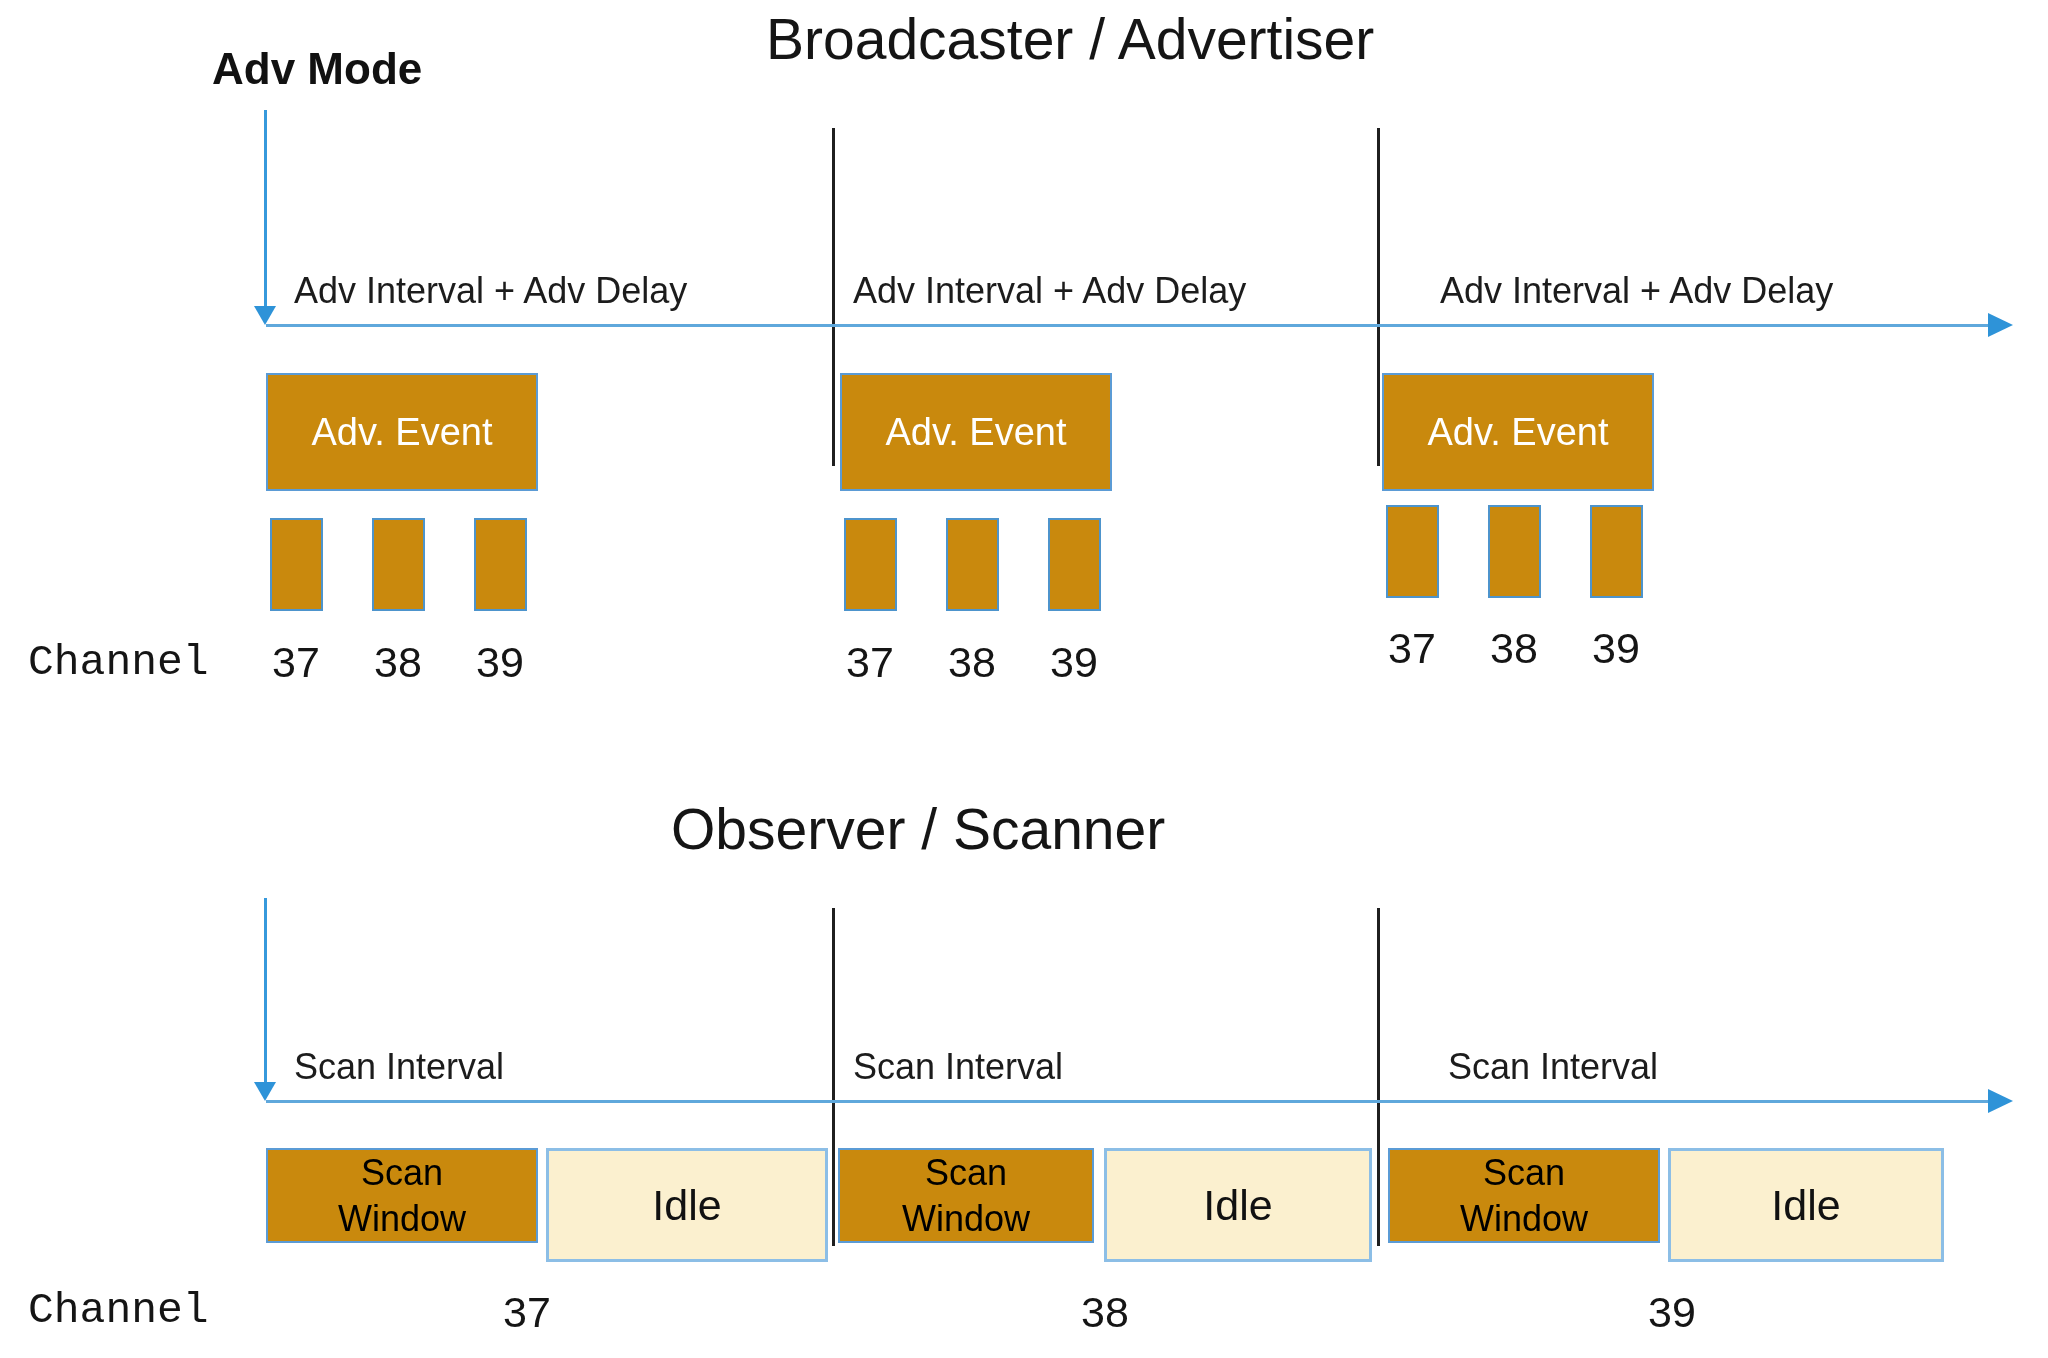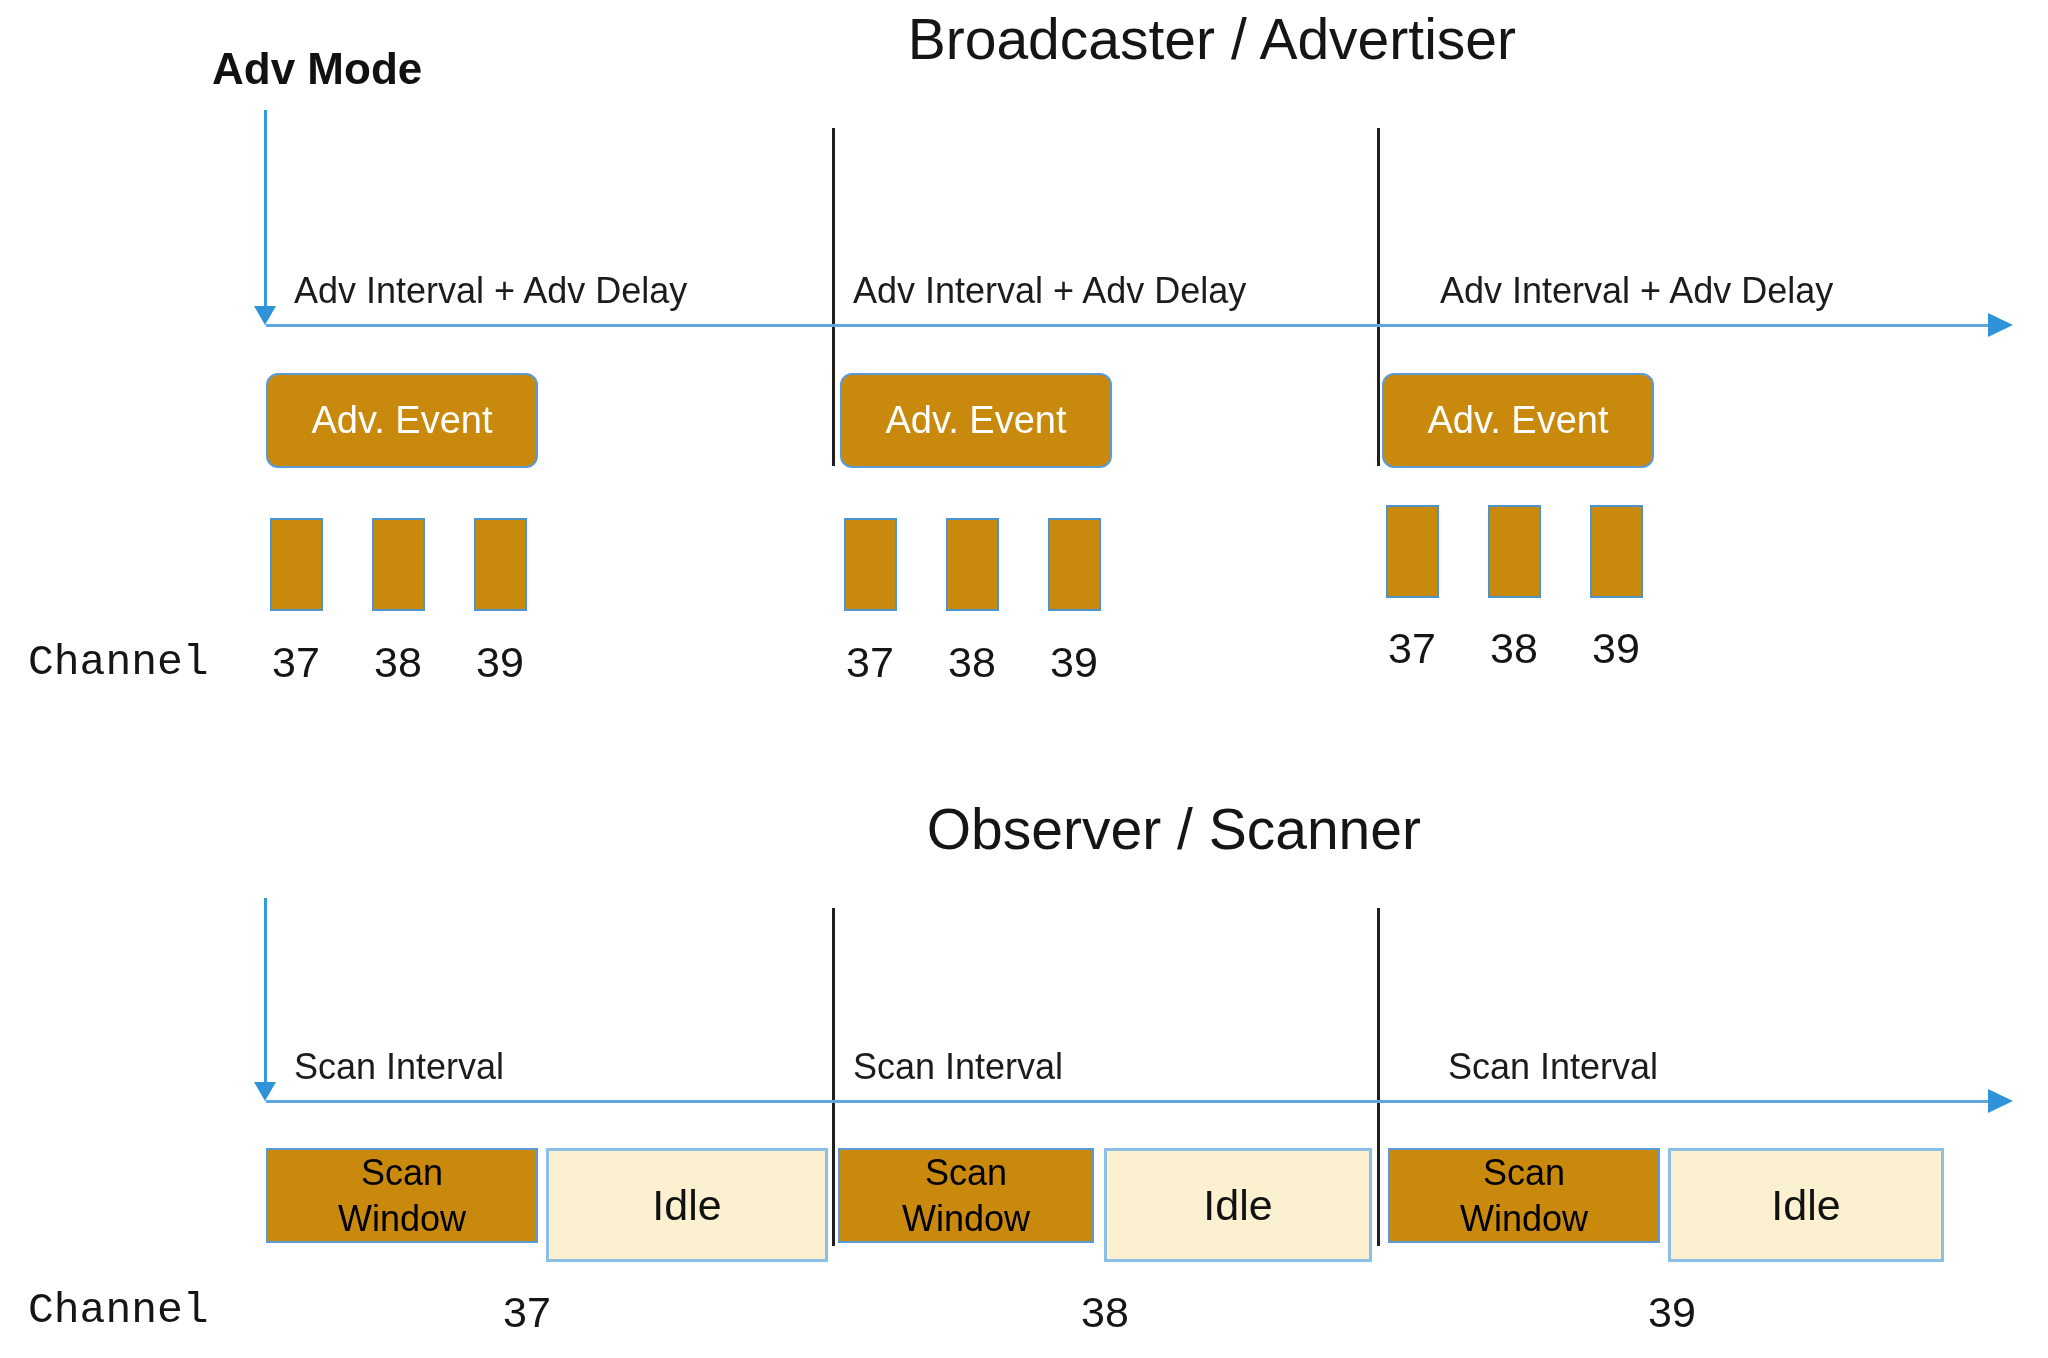--- a/index.html
+++ b/index.html
@@ -1,28 +1,28 @@
 <!DOCTYPE html>
 <html><head>
 <meta charset="utf-8">
 <style>
   html,body { margin:0; padding:0; background:#fff; }
   .canvas {
     position:relative; width:2048px; height:1358px; background:#ffffff;
     font-family:"Liberation Sans", sans-serif; color:#1b1b1b; overflow:hidden;
   }
   .abs { position:absolute; }
-  .title { font-size:57px; text-align:right; color:#151515; letter-spacing:0px; }
+  .title { font-size:57px; text-align:left; color:#151515; letter-spacing:0px; }
   .mode  { font-size:44px; font-weight:bold; color:#111; }
   .ilabel { font-size:36px; color:#1c1c1c; white-space:nowrap; }
   .gold-box {
     background:#C9890D; border:2px solid #5B9BD5; box-sizing:border-box;
     display:flex; align-items:center; justify-content:center; text-align:center;
   }
-  .event-box { width:272px; height:95px; color:#fff; font-size:38px;border-radius:12px; }
+  .event-box { width:272px; height:118px; color:#fff; font-size:38px; }
   .bar { width:53px; height:93px; background:#C9890D; border:2px solid #4D94CC; box-sizing:border-box; }
   .chnum { font-size:43px; color:#151515; width:100px; text-align:center; }
   .chnum-wide { width:120px; }
   .channel-label { font-size:43px; color:#151515;font-family:Liberation Mono, monospace; }
   .sep { width:3px; background:#1f1f1f; }
   .vline { width:3px; background:#3699DC; }
   .vhead { width:0; height:0; border-left:11px solid transparent; border-right:11px solid transparent; border-top:19px solid #2E93D8; }
   .hline { height:3px; background:#5FA8DC; }
   .hhead { width:0; height:0; border-top:12px solid transparent; border-bottom:12px solid transparent; border-left:25px solid #2E93D8; }
   .scanwin { color:#000000; font-size:36px; line-height:46px; white-space:pre-line; }

